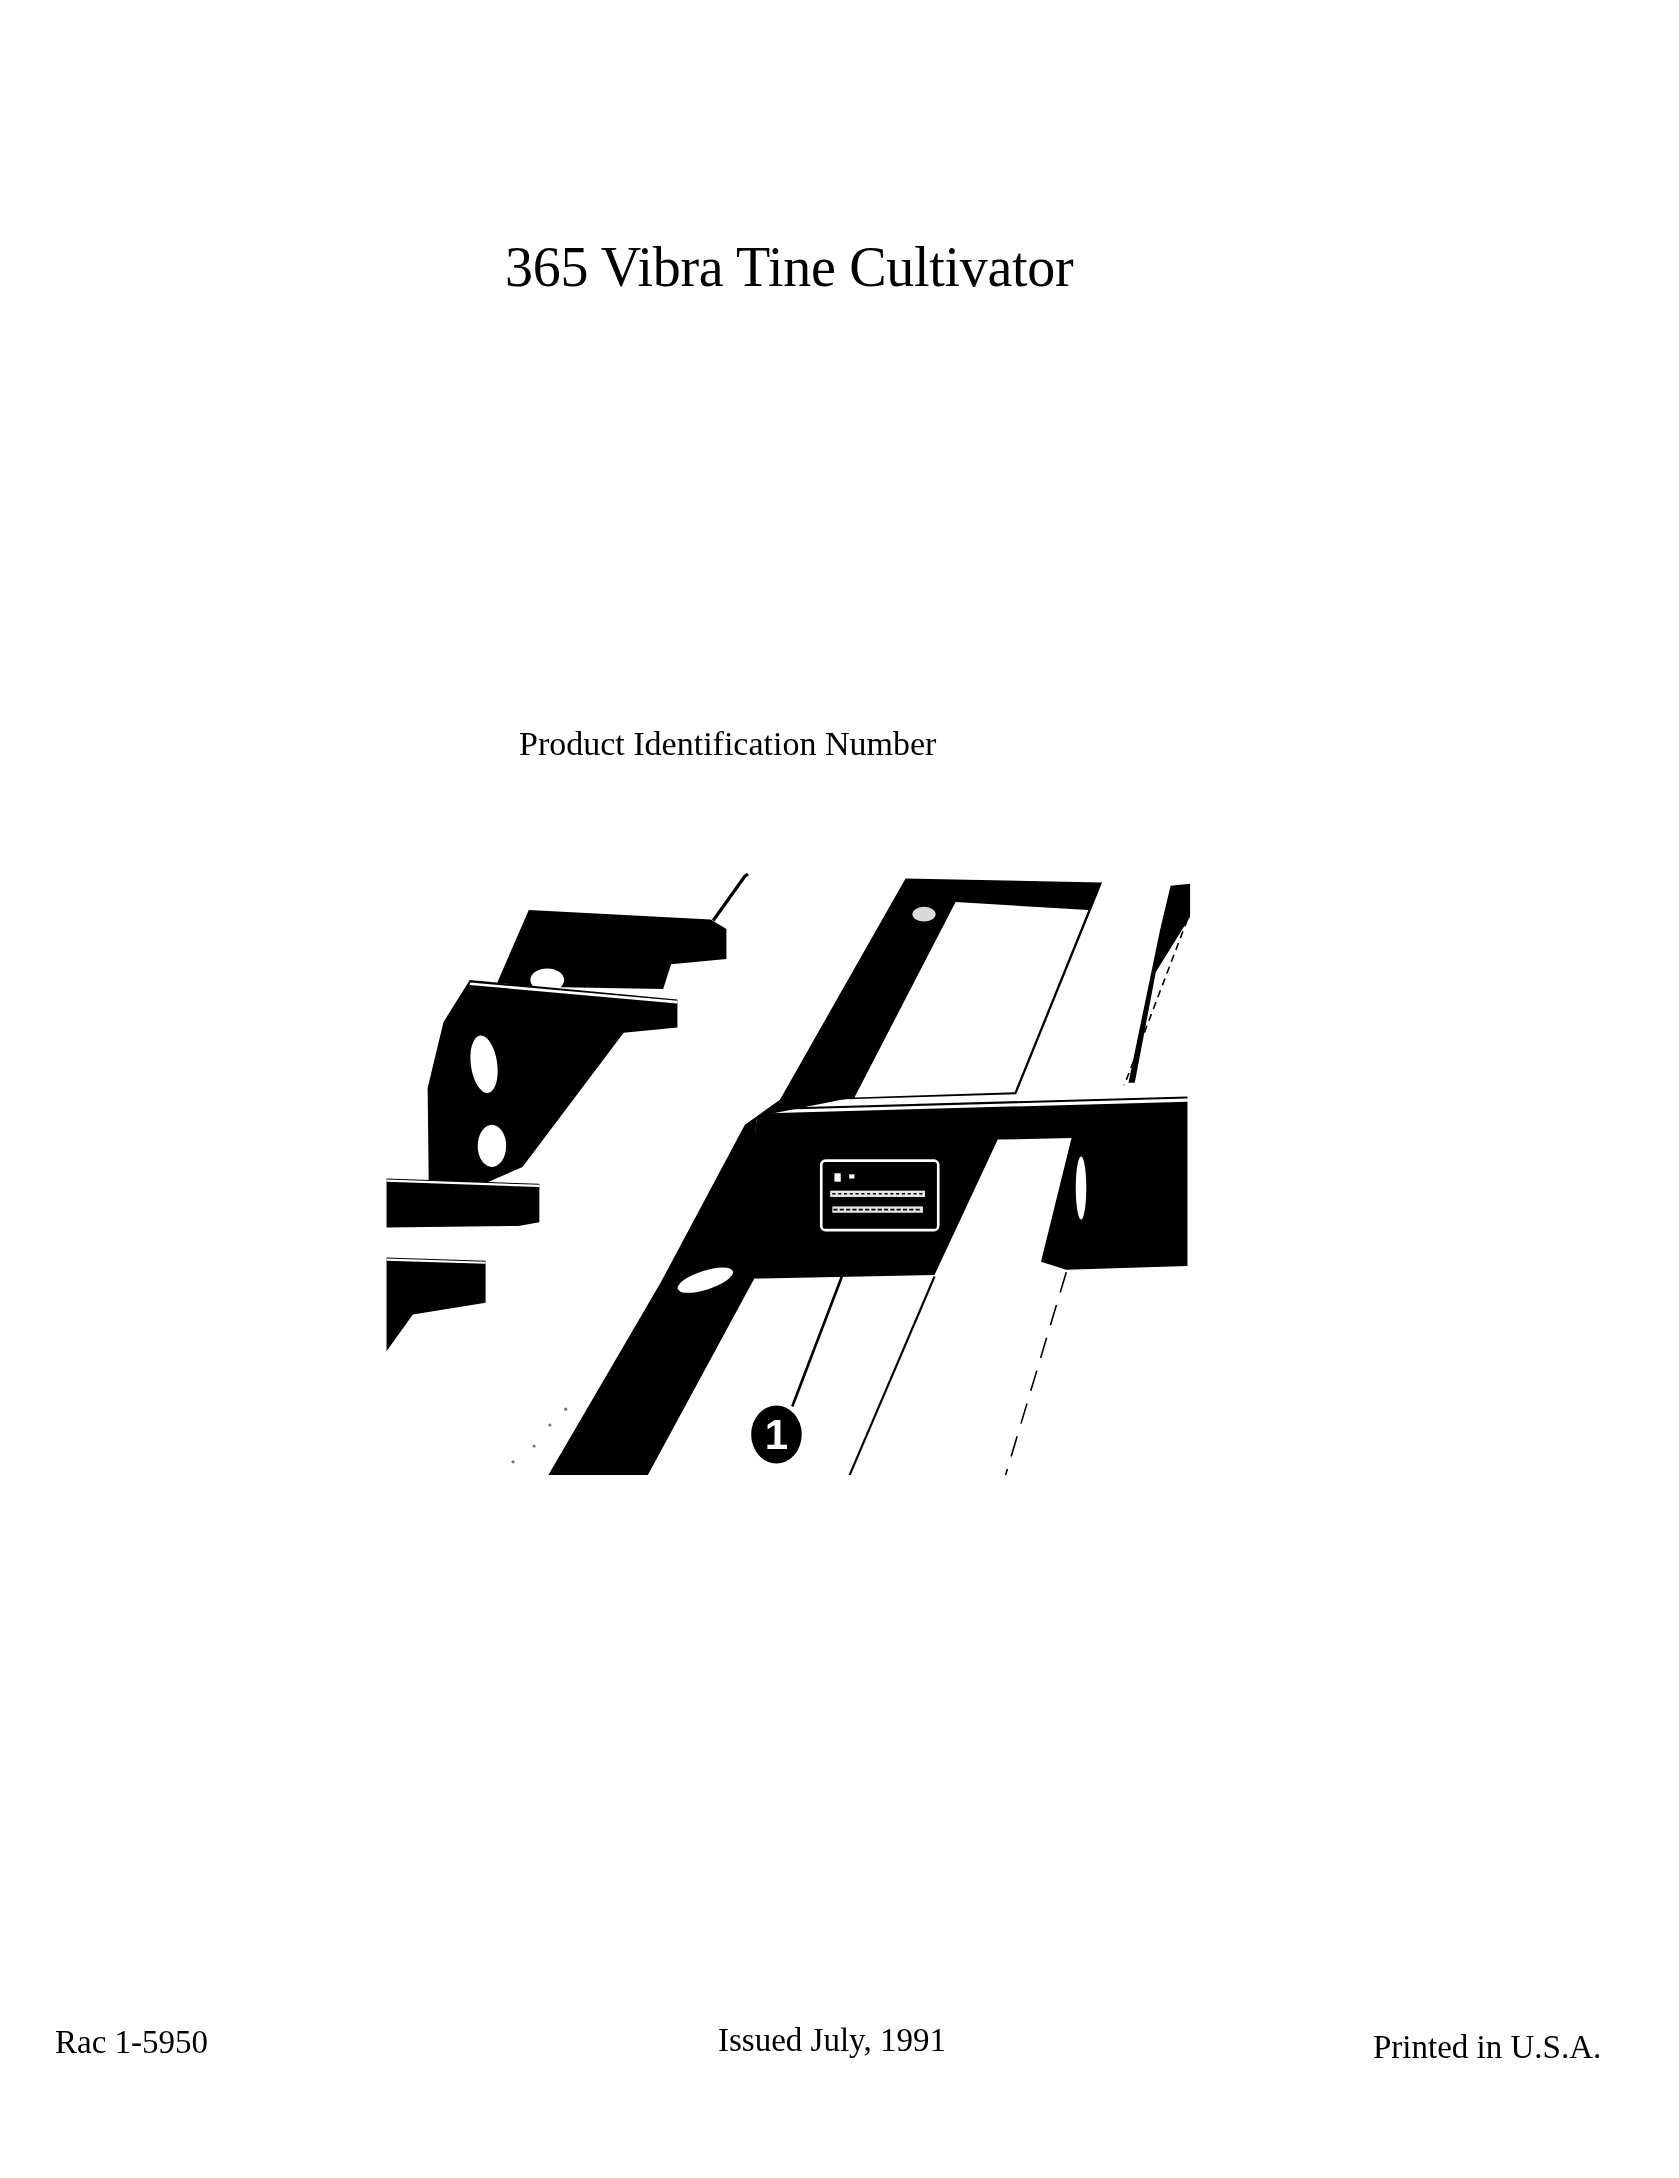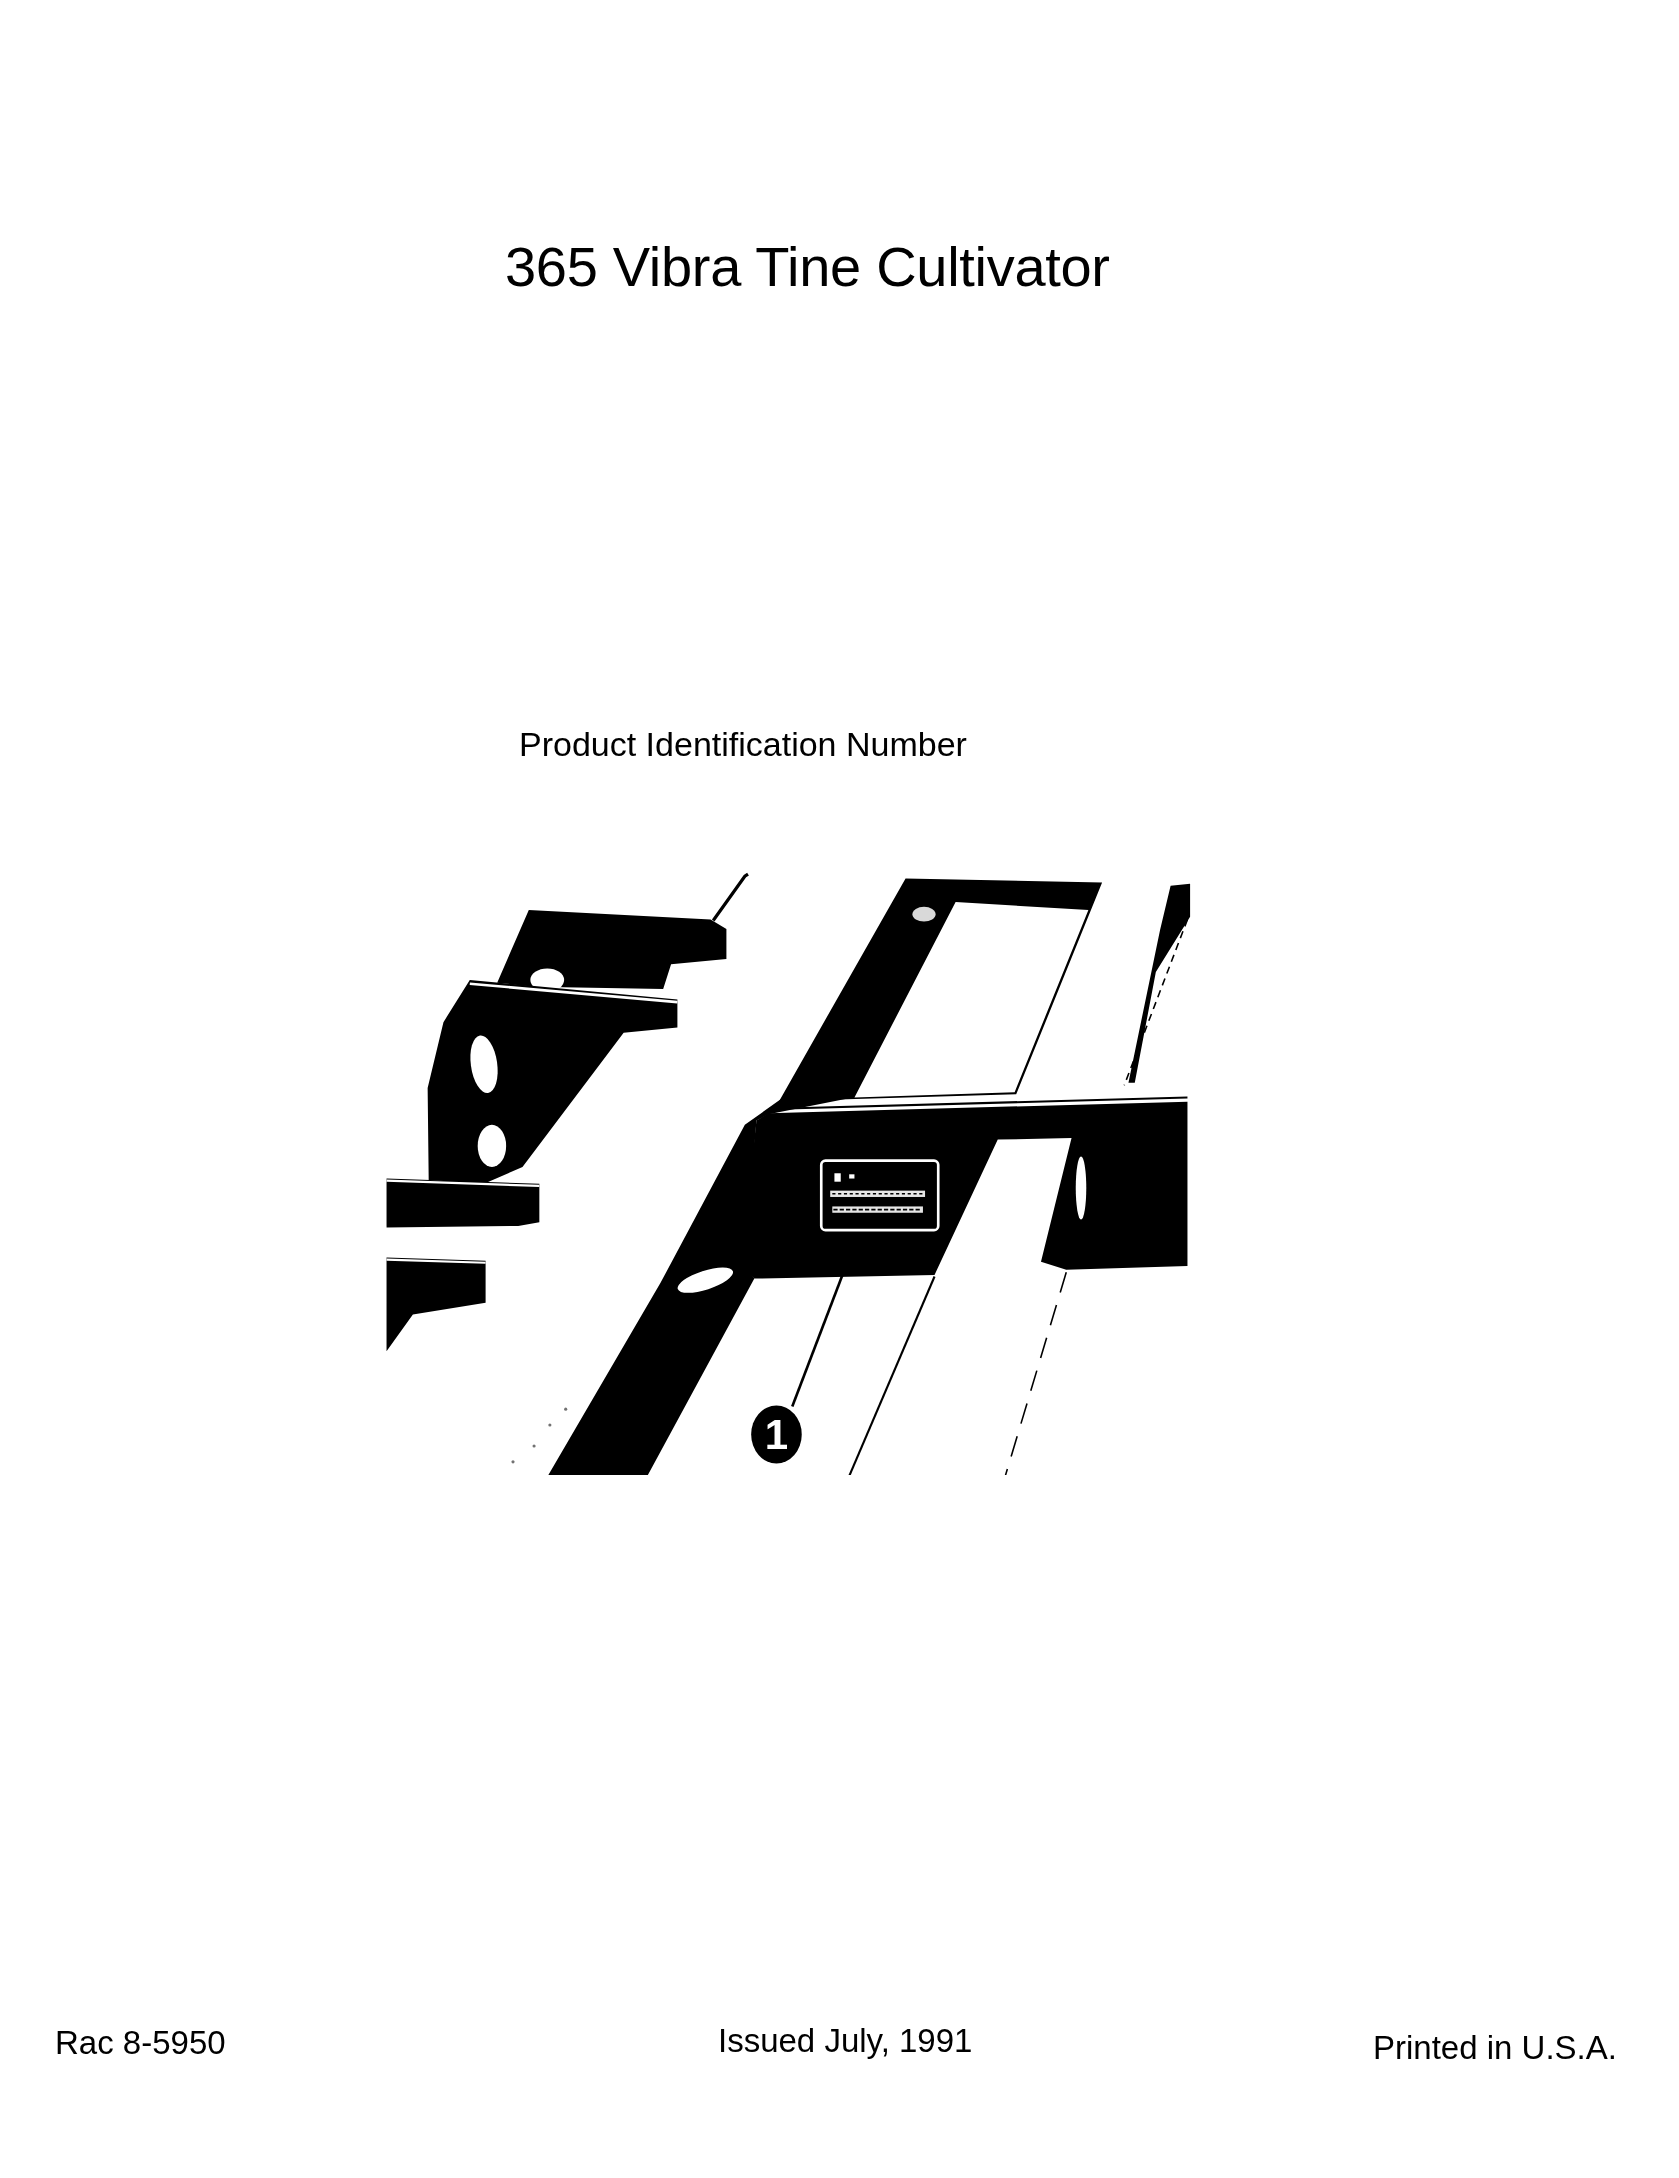--- a/index.html
+++ b/index.html
@@ -1,18 +1,18 @@
 <!DOCTYPE html>
 <html><head>
 <meta charset="utf-8">
 <style>
   html, body { margin: 0; padding: 0; background: #ffffff; }
   body { width: 1679px; height: 2178px; position: relative; overflow: hidden;
          font-family: "Liberation Sans", sans-serif; color: #000; }
-  .abs { position: absolute; white-space: nowrap; line-height: 1; }
+  .abs { position: absolute; white-space: nowrap; line-height: 1; font-family: Liberation Serif, serif; }
   #doc-title { left: 505px; top: 239px; font-size: 56px; letter-spacing: -0.3px; }
   #doc-subtitle { left: 519px; top: 727px; font-size: 34px; }
   #photo { position: absolute; left: 376px; top: 851px; width: 822px; height: 624px; }
   #footer-left { left: 55px; top: 2026px; font-size: 33px; }
   #footer-center { left: 698px; top: 2024px; font-size: 33px; margin-left: 20px; }
   #footer-right { left: 1360px; top: 2031px; font-size: 33px; margin-left: 13px; }
 </style>
 </head>
 <body>
 
@@ -105,16 +105,16 @@
 
   <line x1="912" y1="735" x2="790" y2="1055" stroke="#000" stroke-width="5"></line>
   <g>
     <ellipse cx="760" cy="1108" rx="48" ry="55" fill="#000"></ellipse>
     <text x="760" y="1135" text-anchor="middle" font-family="Liberation Sans, sans-serif" font-size="80" font-weight="bold" fill="#fff">1</text>
   </g>
 
   <text x="1125" y="1447" font-family="Liberation Sans, sans-serif" font-size="74" font-weight="bold" fill="#000">MA 18491</text>
 </svg>
 
-<div id="footer-left" class="abs">Rac 8-5950</div>
+<div id="footer-left" class="abs">Rac 1-5950</div>
 <div id="footer-center" class="abs">Issued July, 1991</div>
 <div id="footer-right" class="abs">Printed in U.S.A.</div>
 
 
 </body></html>

